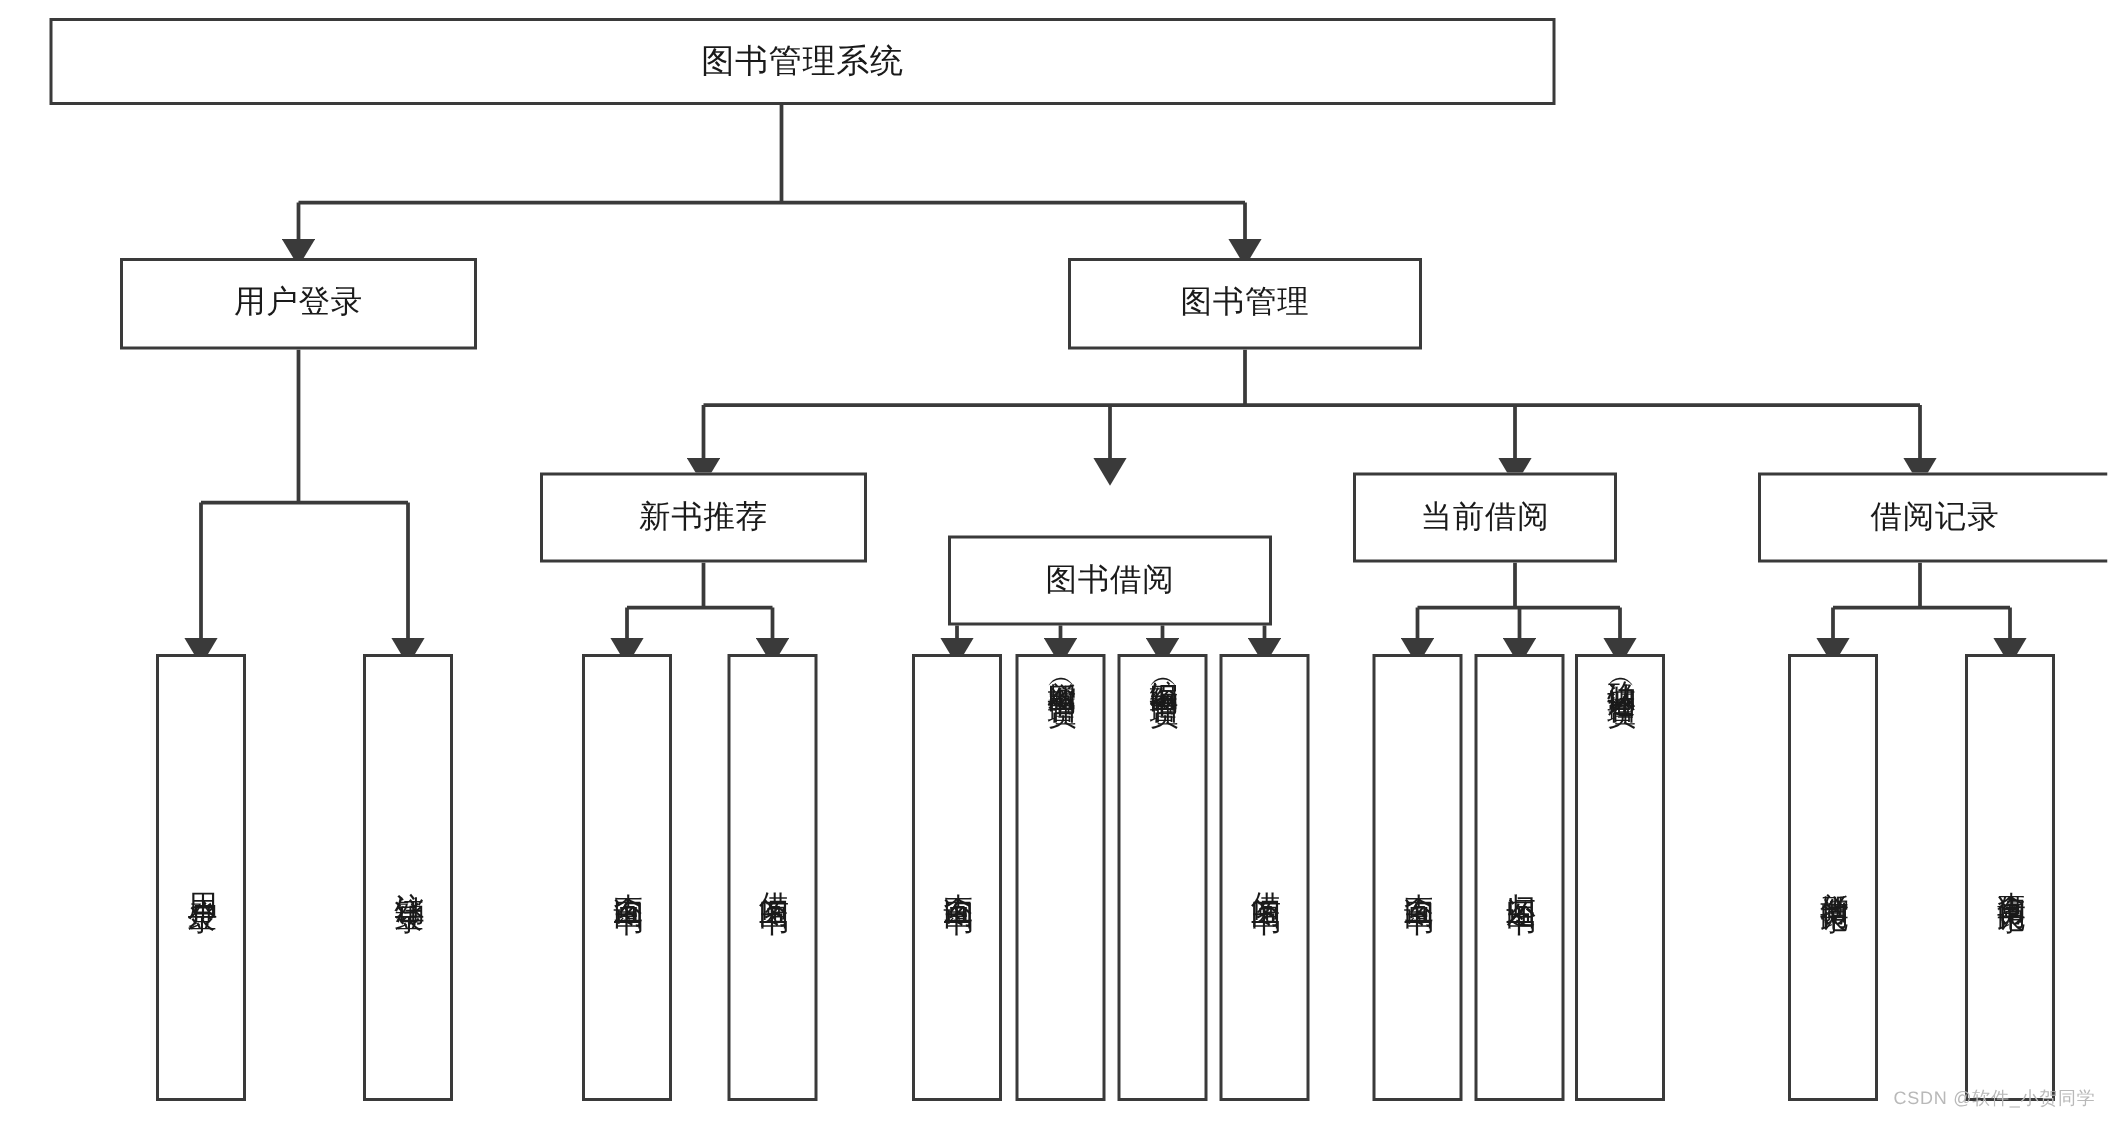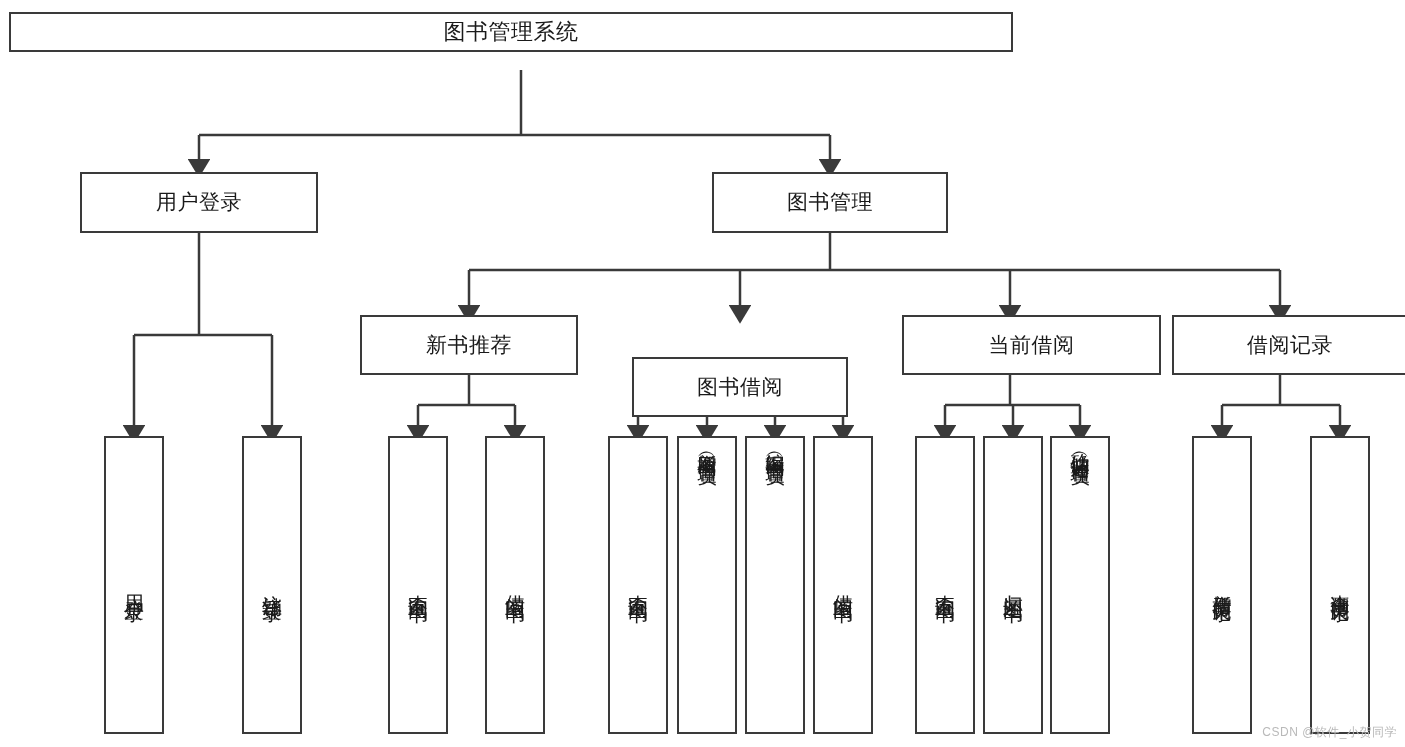--- a/index.html
+++ b/index.html
@@ -117,38 +117,38 @@
       <path d="M1013,405 L1013,428" marker-end="url(#arrowhead)"></path>
       <path d="M1080,405 L1080,428" marker-end="url(#arrowhead)"></path>
 
       <path d="M1280,375 L1280,405"></path>
       <path d="M1222,405 L1340,405"></path>
       <path d="M1222,405 L1222,428" marker-end="url(#arrowhead)"></path>
       <path d="M1340,405 L1340,428" marker-end="url(#arrowhead)"></path>
     </g>
   </svg>
 
-  <div class="node root" style="left:9px; top:12px; width:1004px; height:40px;">
+  <div class="node root" style="left:33px; top:12px; width:1004px; height:58px;">
     <span class="lbl">图书管理系统</span>
   </div>
 
   <div class="node" style="left:80px; top:172px; width:238px; height:61px;">
     <span class="lbl">用户登录</span>
   </div>
   <div class="node" style="left:360px; top:315px; width:218px; height:60px;">
     <span class="lbl">新书推荐</span>
   </div>
 
   <div class="node" style="left:712px; top:172px; width:236px; height:61px;">
     <span class="lbl">图书管理</span>
   </div>
   <div class="node" style="left:632px; top:315px; width:216px; height:60px;margin-top:42px;">
     <span class="lbl">图书借阅</span>
   </div>
-  <div class="node" style="left:902px; top:315px; width:259px; height:60px;">
+  <div class="node" style="left:902px; top:315px; width:176px; height:60px;">
     <span class="lbl">当前借阅</span>
   </div>
   <div class="node" style="left:1172px; top:315px; width:236px; height:60px;">
     <span class="lbl">借阅记录</span>
   </div>
 
   <div class="node vert" style="left:104px; top:436px; width:60px; height:298px;">
     <span class="lbl">用户登录</span>
   </div>
   <div class="node vert" style="left:242px; top:436px; width:60px; height:298px;">

